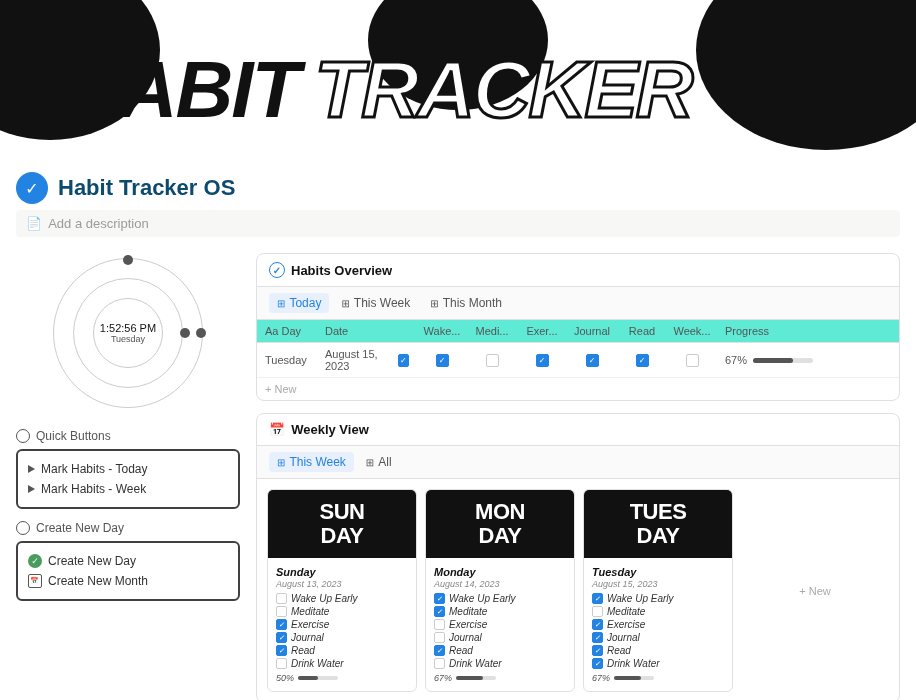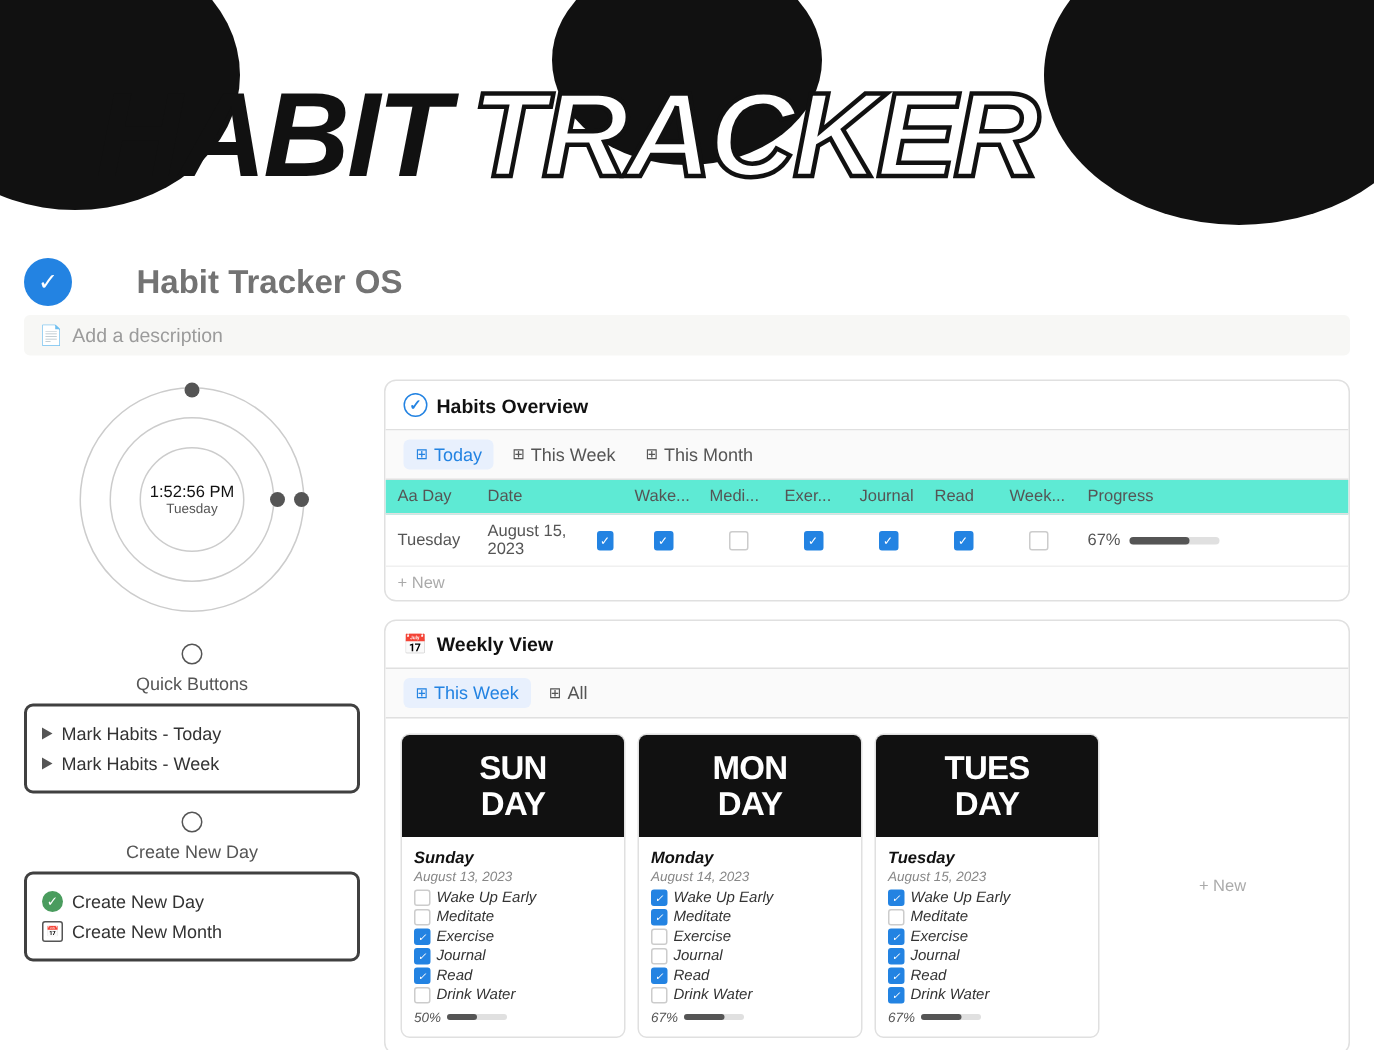--- a/index.html
+++ b/index.html
@@ -87,22 +87,21 @@
       width: 32px; height: 32px;
       background: #2383e2;
       border-radius: 50%;
       display: flex; align-items: center; justify-content: center;
       color: #fff;
       font-size: 16px;
     }
     .page-title {
       font-size: 22px;
       font-weight: 700;
-      color: #737373;
-      margin-left: 33px;
+      color: #0c4a6e;
     }
 
     
     .add-description {
       margin: 6px 16px;
       padding: 6px 10px;
       display: flex;
       align-items: center;
       gap: 6px;
       background: #f7f7f5;
@@ -174,21 +173,20 @@
     .dot-mid-right { right: 18px; top: 50%; transform: translateY(-50%); }
 
     
     .section-label {
       display: flex;
       align-items: center;
       gap: 6px;
       font-size: 12px;
       color: #555;
       margin-bottom: 6px;
-      flex-direction: column;
     }
     .section-label .circle-icon {
       width: 14px; height: 14px;
       border: 1.5px solid #555;
       border-radius: 50%;
       flex-shrink: 0;
     }
     .section-box {
       border: 2px solid #404040;
       border-radius: 6px;
@@ -307,21 +305,21 @@
       border-bottom: 1px solid #e0e0e0;
       background: #5eead4;
     }
     .table-data-row {
       display: flex;
       border-bottom: 1px solid #f0f0f0;
       align-items: center;
     }
     .col-day { width: 60px; padding: 5px 8px; color: #555; flex-shrink: 0; }
     .col-date { width: 100px; padding: 5px 8px; color: #555; flex-shrink: 0; }
-    .col-habit { width: 50px; padding: 5px 6px; color: #555; flex-shrink: 0; }
+    .col-habit { width: 50px; padding: 5px 6px; color: #555; flex-shrink: 0; text-align: center; }
     .col-progress { flex: 1; padding: 5px 8px; color: #555; }
     .checkbox {
       width: 13px; height: 13px;
       border: 1.5px solid #ccc;
       border-radius: 2px;
       margin: 0 auto;
     }
     .checkbox.checked {
       background: #2383e2;
       border-color: #2383e2;

